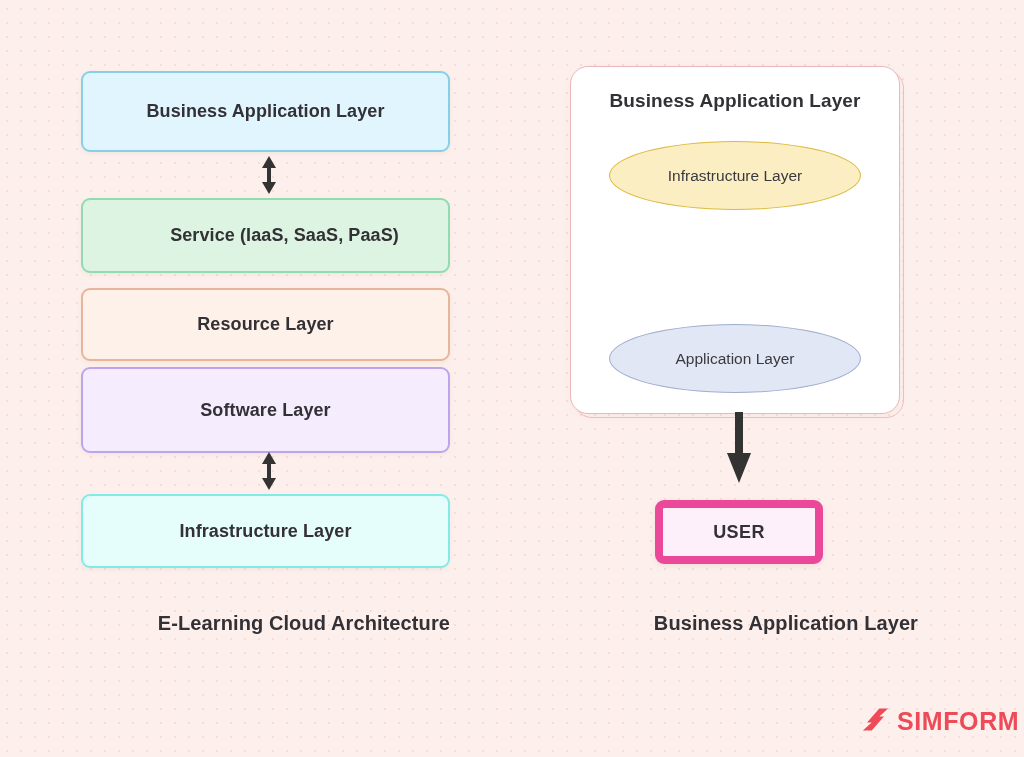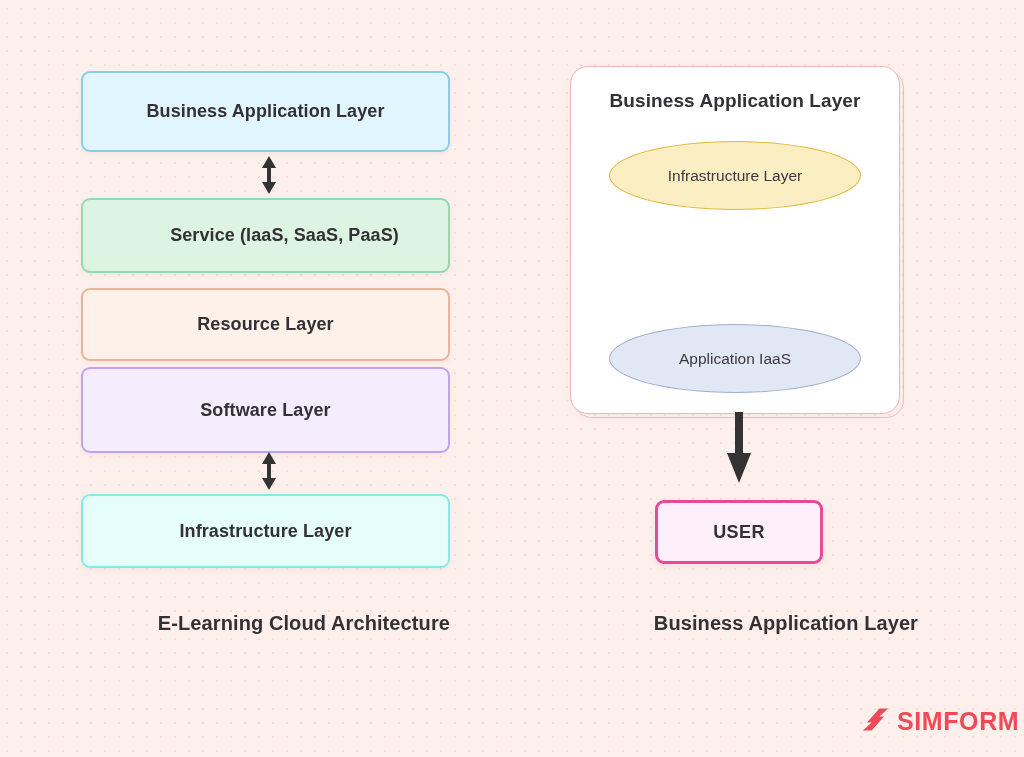--- a/index.html
+++ b/index.html
@@ -133,21 +133,21 @@
     height: 72px;
   }
 
   #user-box {
     position: absolute;
     left: 655px;
     top: 500px;
     width: 168px;
     height: 64px;
     box-sizing: border-box;
-    border: 3px solid #ec4899;
+    border: 8px solid #ec4899;
     border-radius: 9px;
     background: #fdf0fb;
     display: flex;
     align-items: center;
     justify-content: center;
     font-size: 18px;
     font-weight: bold;
     color: #333135;
     letter-spacing: 0.4px;
     box-shadow: 0 2px 6px rgba(140, 90, 120, 0.10);
@@ -220,21 +220,21 @@
 
 <div id="right-card">
   <div id="right-card-title">Business Application Layer</div>
 
   <div class="ellipse" style="top:74px;background:#fbeec2;border-color:#ddb93f;">
     <span>Infrastructure Layer</span>
   </div>
 
 
   <div class="ellipse" style="top:257px;background:#e2e7f5;border-color:#9fadcf;">
-    <span>Application IaaS</span>
+    <span>Application Layer</span>
   </div>
 </div>
 
 <div id="down-arrow">
   <svg width="26" height="72" viewBox="0 0 26 72" aria-hidden="true">
     <rect x="9" y="0" width="8" height="44" fill="#333333"></rect>
     <polygon points="13,71 25,41 1,41" fill="#333333"></polygon>
   </svg>
 </div>
 

